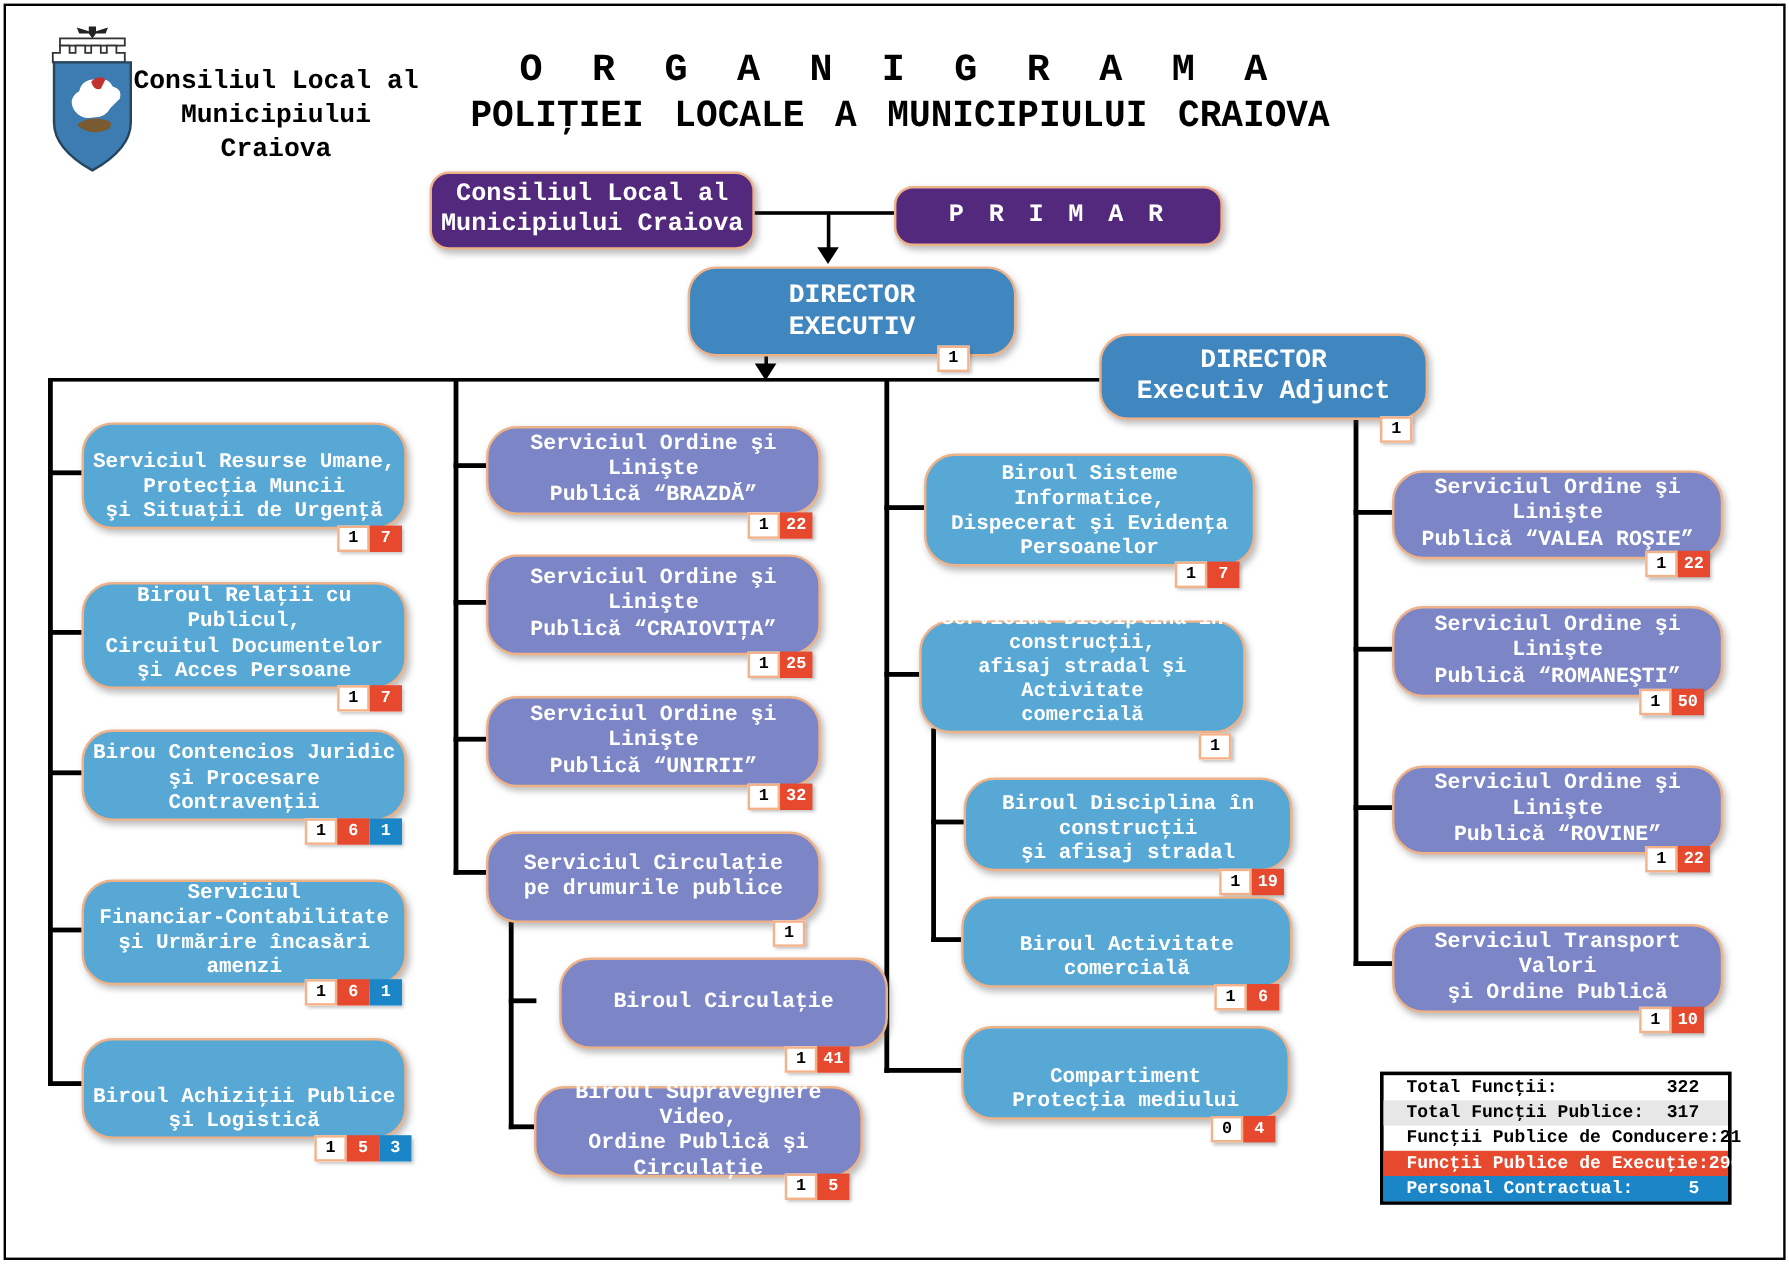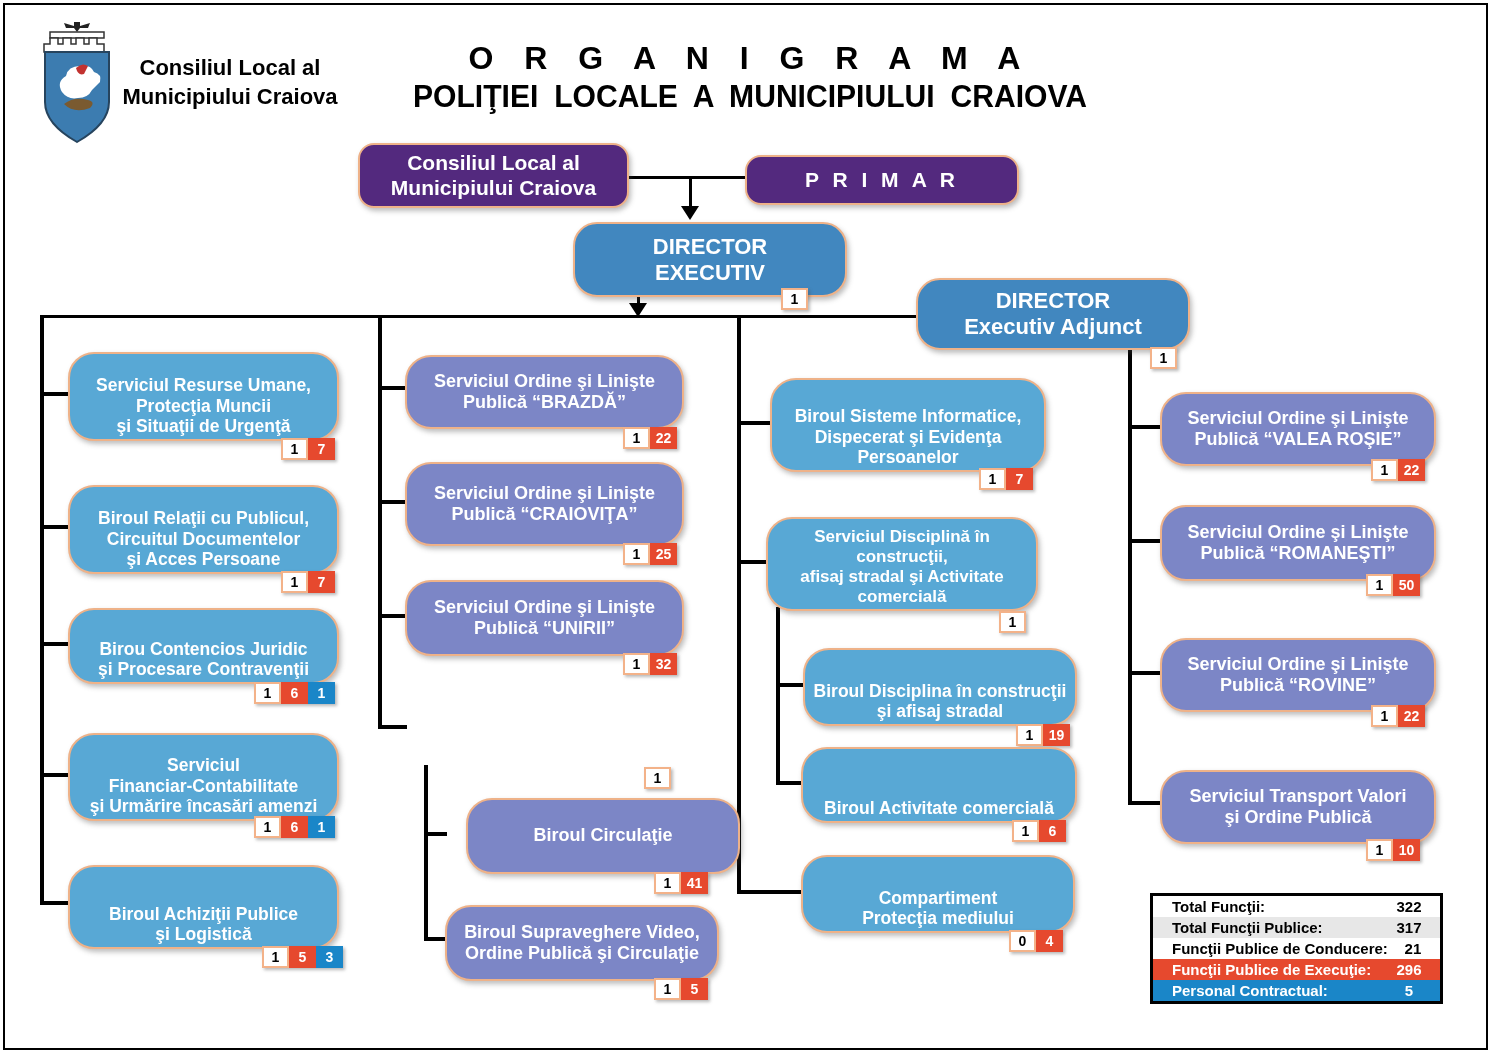--- a/index.html
+++ b/index.html
@@ -1,17 +1,17 @@
 <!DOCTYPE html>
 <html><head>
 <meta charset="utf-8">
 <style>
   html,body{margin:0;padding:0;background:#fff;}
   .page{position:relative;width:1491px;height:1053px;background:#ffffff;
-        font-family:Liberation Sans, sans-serif;overflow:hidden;}
+        font-family:Liberation Mono, monospace;overflow:hidden;}
   .frame{position:absolute;inset:3px;border:2px solid #000;pointer-events:none;}
 
   
   .org-name{position:absolute;left:110px;top:54px;width:240px;text-align:center;
             font-size:22px;font-weight:bold;color:#000;line-height:1.3;white-space:pre-line;}
   .title1{position:absolute;left:330px;top:40px;width:840px;text-align:center;
           font-size:32px;font-weight:bold;color:#000;letter-spacing:11px;}
   .title2{position:absolute;left:330px;top:78px;width:840px;text-align:center;
           font-size:32px;font-weight:bold;color:#000;word-spacing:8px;
           transform:scaleX(.94);transform-origin:center;}
@@ -36,21 +36,21 @@
   .badges .cell{width:27px;height:22px;display:flex;align-items:center;justify-content:center;
                 font-size:14px;font-weight:bold;}
   .cell.w{background:#fff;color:#000;border:2px solid #f3b289;width:23px;height:18px;}
   .cell.r{background:#e6492e;color:#fff;}
   .cell.b{background:#1a86c8;color:#fff;}
 
   
   .totals{position:absolute;left:1150px;top:893px;width:287px;border:3px solid #000;background:#fff;}
   .trow{display:flex;align-items:center;height:21px;font-size:15px;font-weight:bold;color:#000;}
   .trow .tl{flex:1;padding-left:19px;white-space:nowrap;}
-  .trow .tv{width:58px;text-align:center;padding-right:2px;}
+  .trow .tv{width:58px;text-align:right;padding-right:24px;}
   .trow.gray{background:#e7e7e7;}
   .trow.red{background:#e6492e;color:#fff;}
   .trow.blue{background:#1a86c8;color:#fff;}
 </style>
 </head>
 <body>
 
 <div class="page">
   <div class="frame"></div>
 
@@ -200,20 +200,24 @@
 
   <div class="node peri" style="left:405px;top:580px;width:275px;height:72px">
     <span class="lbl">Serviciul Ordine şi Linişte
 Publică “UNIRII”</span>
   </div>
   <div class="badges" style="left:623px;top:653px">
     <span class="cell w">1</span>
     <span class="cell r">32</span>
   </div>
 
+  <div class="node peri" style="left:405px;top:693px;width:275px;height:72px">
+    <span class="lbl">Serviciul Circulaţie
+pe drumurile publice</span>
+  </div>
   <div class="badges" style="left:644px;top:767px">
     <span class="cell w">1</span>
   </div>
 
   <div class="node peri" style="left:466px;top:798px;width:270px;height:72px">
     <span class="lbl">Biroul Circulaţie</span>
   </div>
   <div class="badges" style="left:654px;top:872px">
     <span class="cell w">1</span>
     <span class="cell r">41</span>

